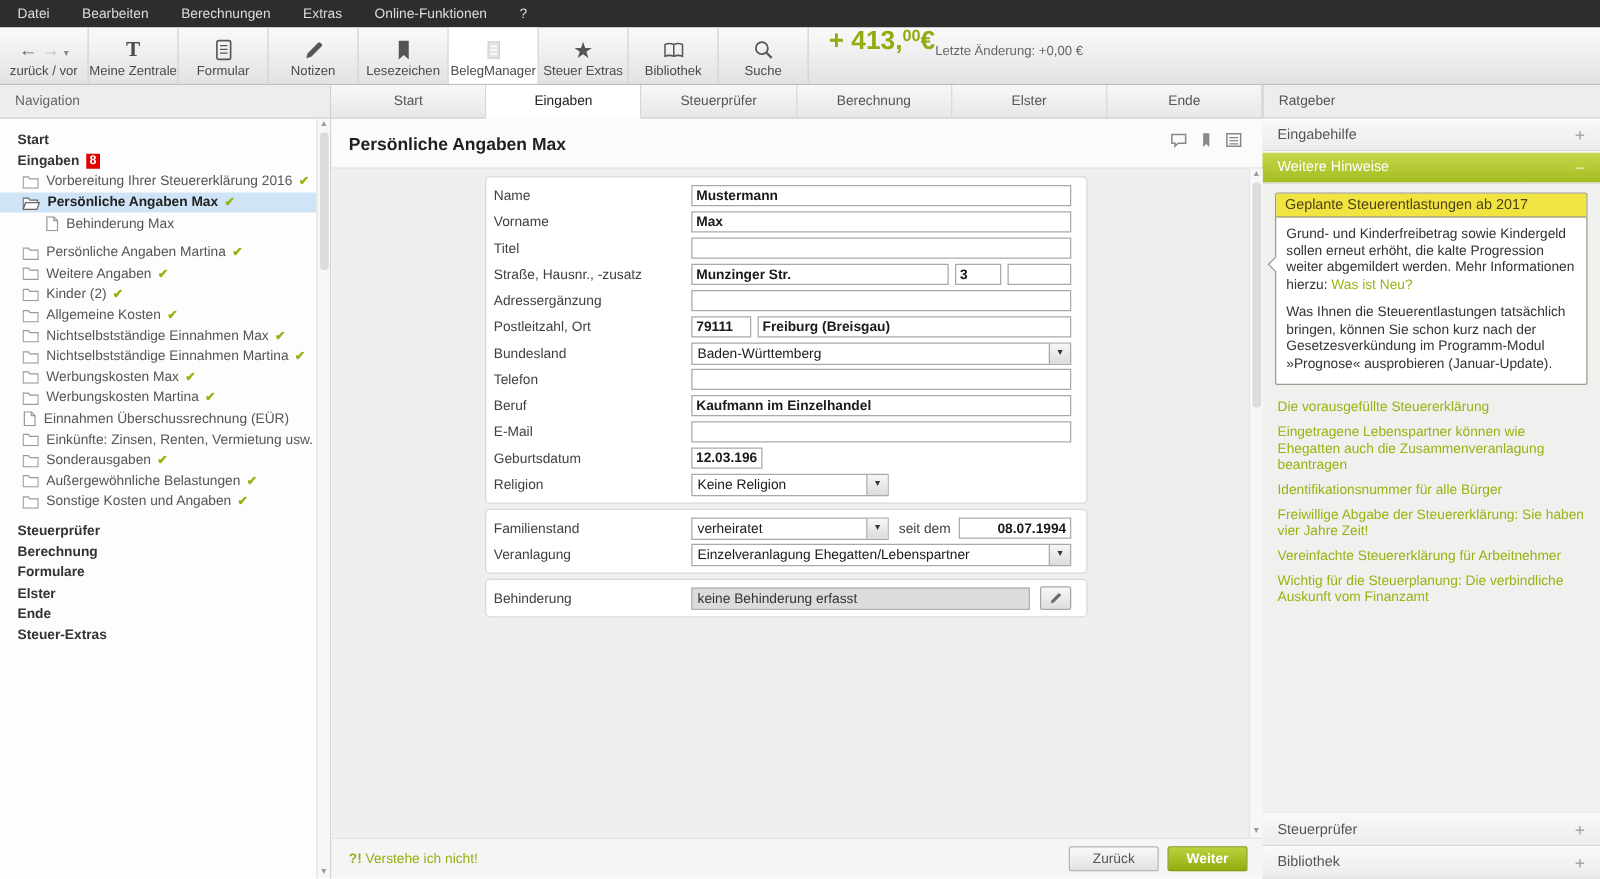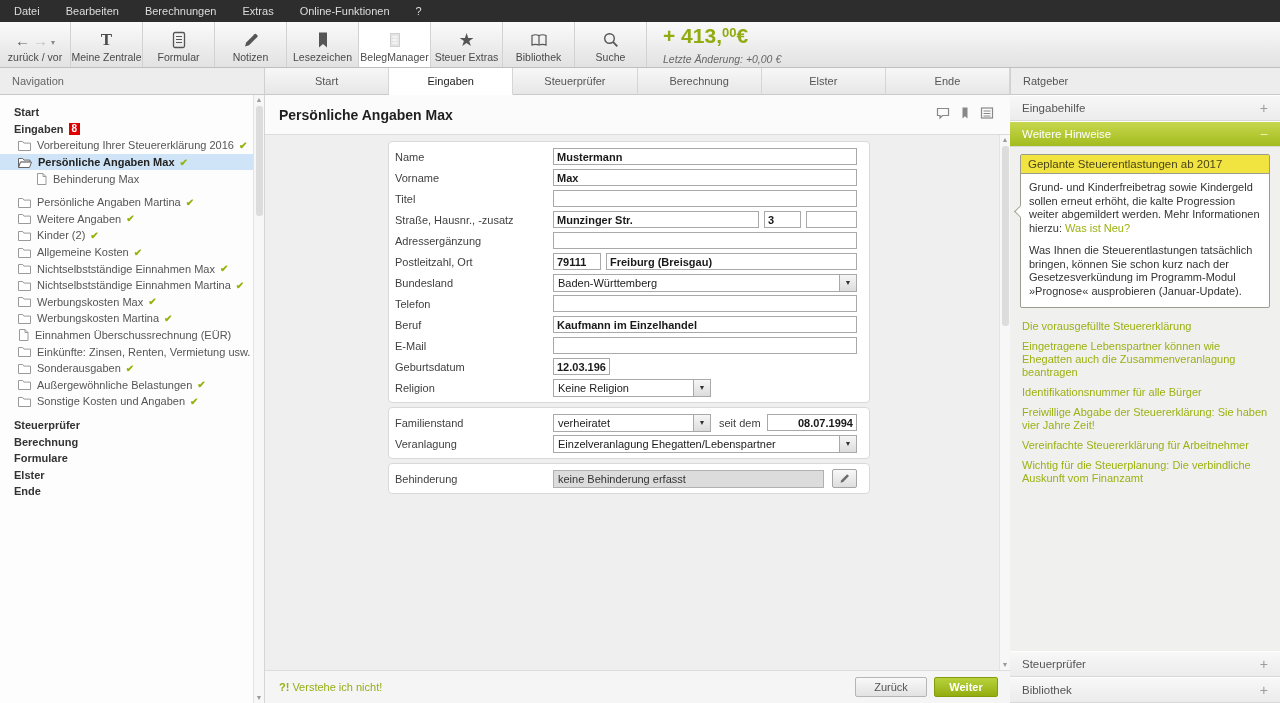--- a/index.html
+++ b/index.html
@@ -17,24 +17,24 @@
   .tbtn.first { width:71px; border-left:none; }
   .tbtn .ticon { height:22px; display:flex; align-items:center; justify-content:center; }
   .tbtn .tlabel { font-size:10.5px; color:#4a4a4a; white-space:nowrap; }
   .tbtn.active { background:#fff; }
   .nav-arrows { display:flex; align-items:center; gap:3px; height:22px; }
   .arr-left { font-size:15px; color:#5f5f5f; }
   .arr-right { font-size:15px; color:#c2c2c2; }
   .arr-caret { font-size:8px; color:#8a8a8a; position:relative; top:2px; }
   .t-glyph { font-family:"Liberation Serif", serif; font-weight:bold; font-size:17px; color:#4d4d4d; }
   .star-glyph { font-size:18px; color:#555; line-height:18px; }
-  .amount { margin-left:16px; display:flex; flex-direction:column; justify-content:center; }
+  .amount { margin-left:16px; display:flex; flex-direction:row; justify-content:center; }
   .amt-line { color:#92ab10; font-weight:bold; font-size:21px; line-height:21px; }
   .amt-dec { font-size:13px; position:relative; top:-6px; }
-  .amt-sub { font-size:10.5px; color:#666; margin-top:4px;font-style:italic; }
+  .amt-sub { font-size:10.5px; color:#666; margin-top:13px; }
 
   
   .tabsrow { height:27px; display:flex; flex:none; background:#ececec; }
   .nav-header { width:265px; flex:none; background:#ededed; border-right:1px solid #d0d0d0; border-bottom:1px solid #c9c9c9; font-size:11px; color:#666; line-height:26px; padding-left:12px; }
   .tabs { width:745px; flex:none; display:flex; }
   .tab { flex:1; text-align:center; font-size:11px; color:#555; line-height:26px; background:linear-gradient(#f7f7f7,#e7e7e7); border-right:1px solid #d5d5d5; border-bottom:1px solid #c9c9c9; }
   .tab.active { background:#fff; border-bottom:1px solid #fff; color:#222; }
   .ratgeber-header { flex:1; background:#ededed; border-bottom:1px solid #c9c9c9; border-left:1px solid #d0d0d0; font-size:11px; color:#555; line-height:26px; padding-left:12px; }
 
   
@@ -380,20 +380,23 @@
           </div>
           <div class="nav-item section">
             <span>Formulare</span>
           </div>
           <div class="nav-item section">
             <span>Elster</span>
           </div>
           <div class="nav-item section">
             <span>Ende</span>
           </div>
+          <div class="nav-item section">
+            <span>Steuer-Extras</span>
+          </div>
         </div>
       <div class="scrolltrack">
         <span class="sarr">▲</span>
         <div class="sthumb"></div>
         <div class="spacerfill"></div>
         <span class="sarr">▼</span>
       </div>
     </div>
 
     <div class="main">

